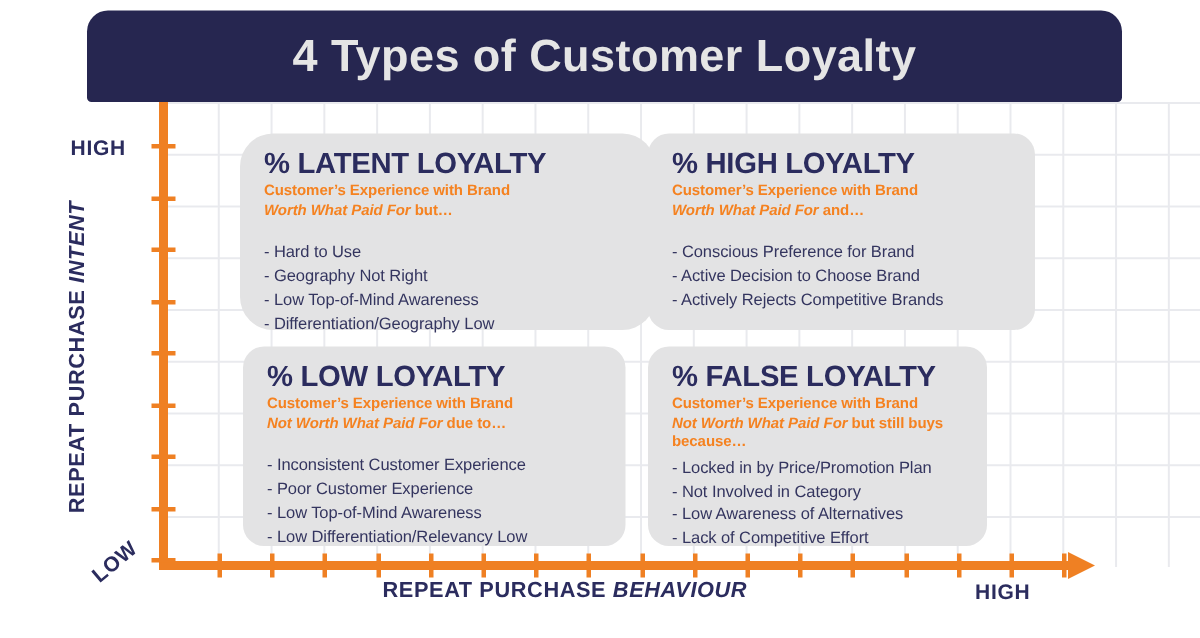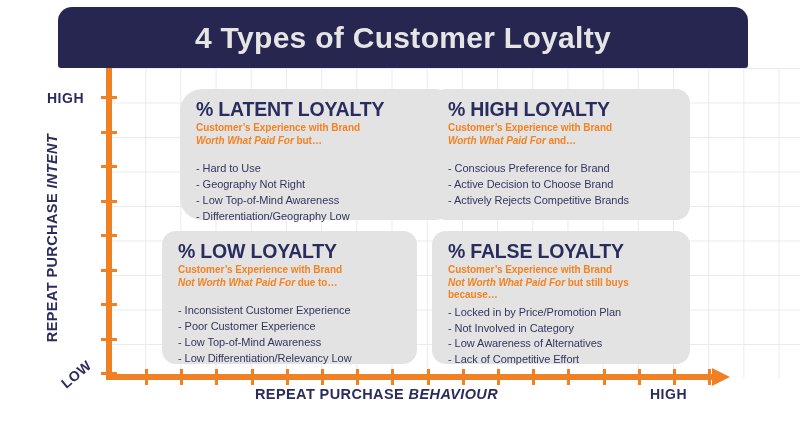--- a/index.html
+++ b/index.html
@@ -152,24 +152,24 @@
   }
 
   
   .card {
     position: absolute;
     background: #e3e3e4;
     border-radius: 14px;
     box-sizing: border-box;
     padding: 10px 14px 8px 16px;
   }
-  #card-tl { left: 180px; top: 89px; width: 277px; height: 131px; border-radius: 22px; }
+  #card-tl { left: 160px; top: 89px; width: 277px; height: 131px; border-radius: 22px; }
   #card-tr { left: 432px; top: 89px; width: 258px; height: 131px; }
   #card-bl { left: 162px; top: 231px; width: 255px; height: 133px; }
-  #card-br { left: 432px; top: 231px; width: 258px; height: 133px; }
+  #card-br { left: 432px; top: 231px; width: 226px; height: 133px; }
 
   .card-title {
     color: #2b2c5e;
     font-weight: bold;
     font-size: 19.5px;
     letter-spacing: -0.2px;
     line-height: 1.05;
     margin-bottom: 3px;
     white-space: nowrap;
   }

